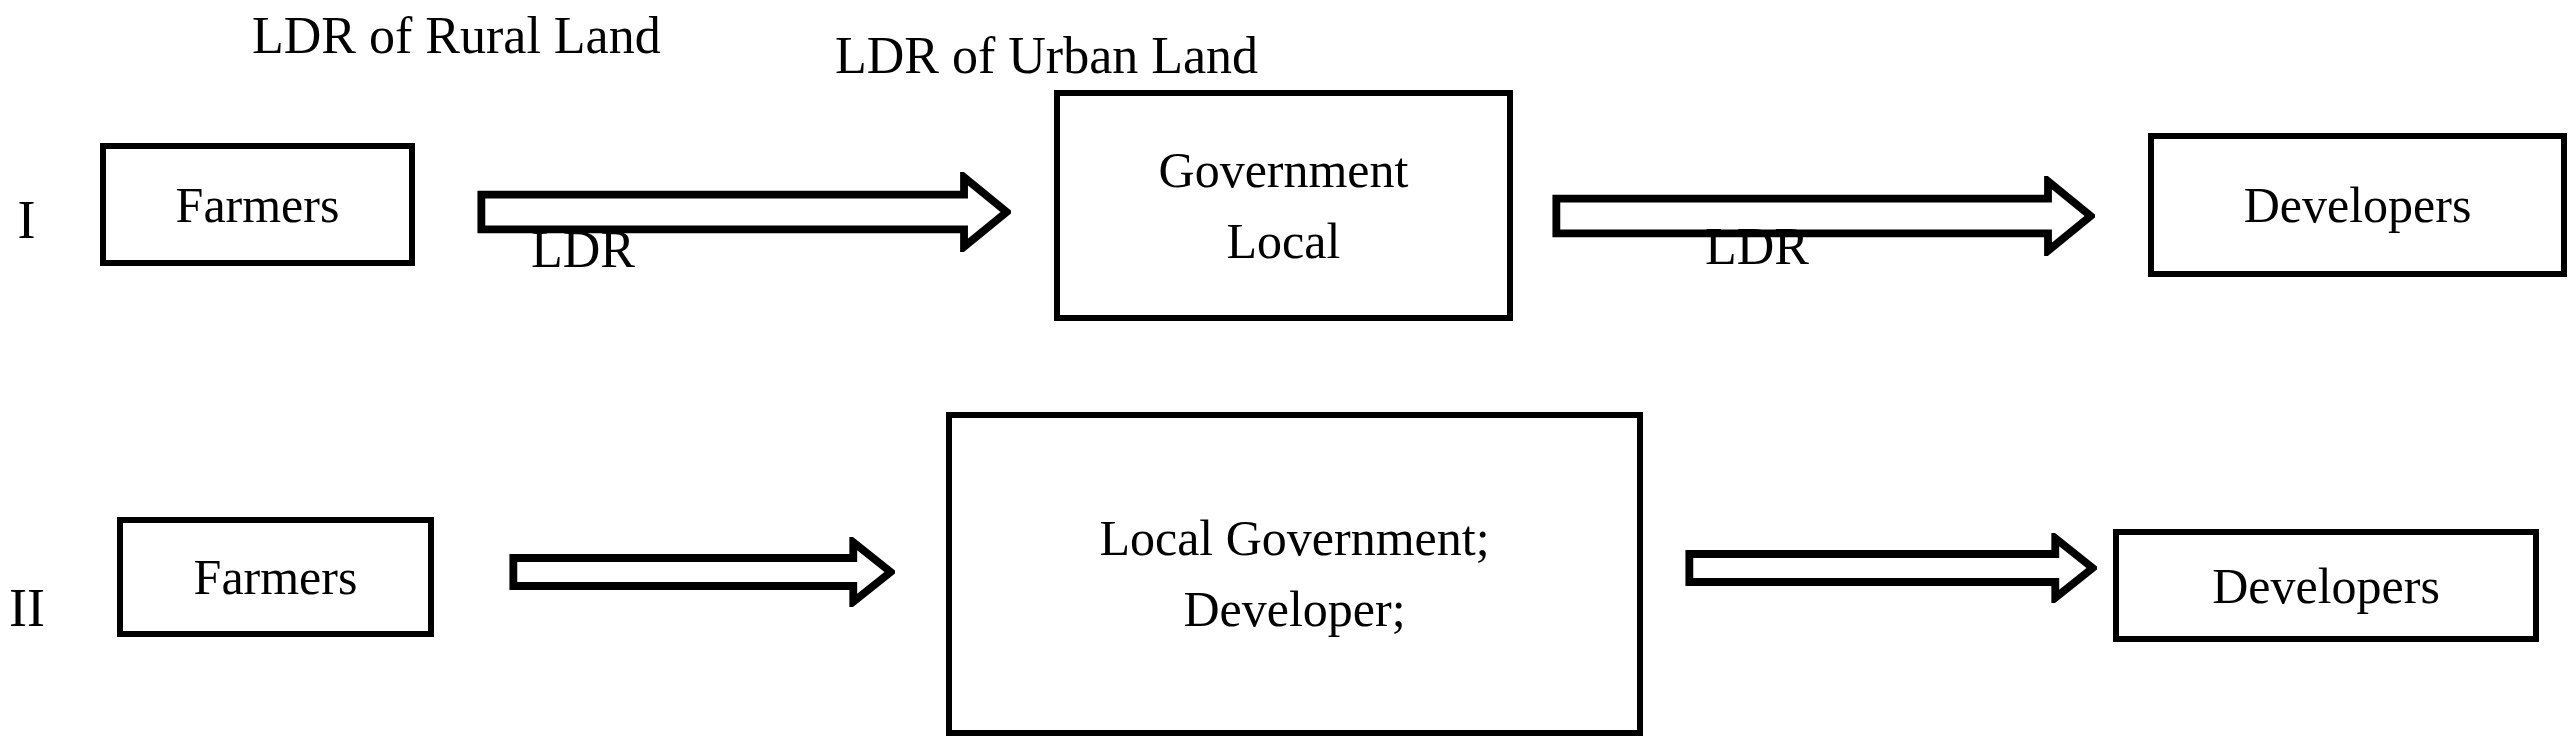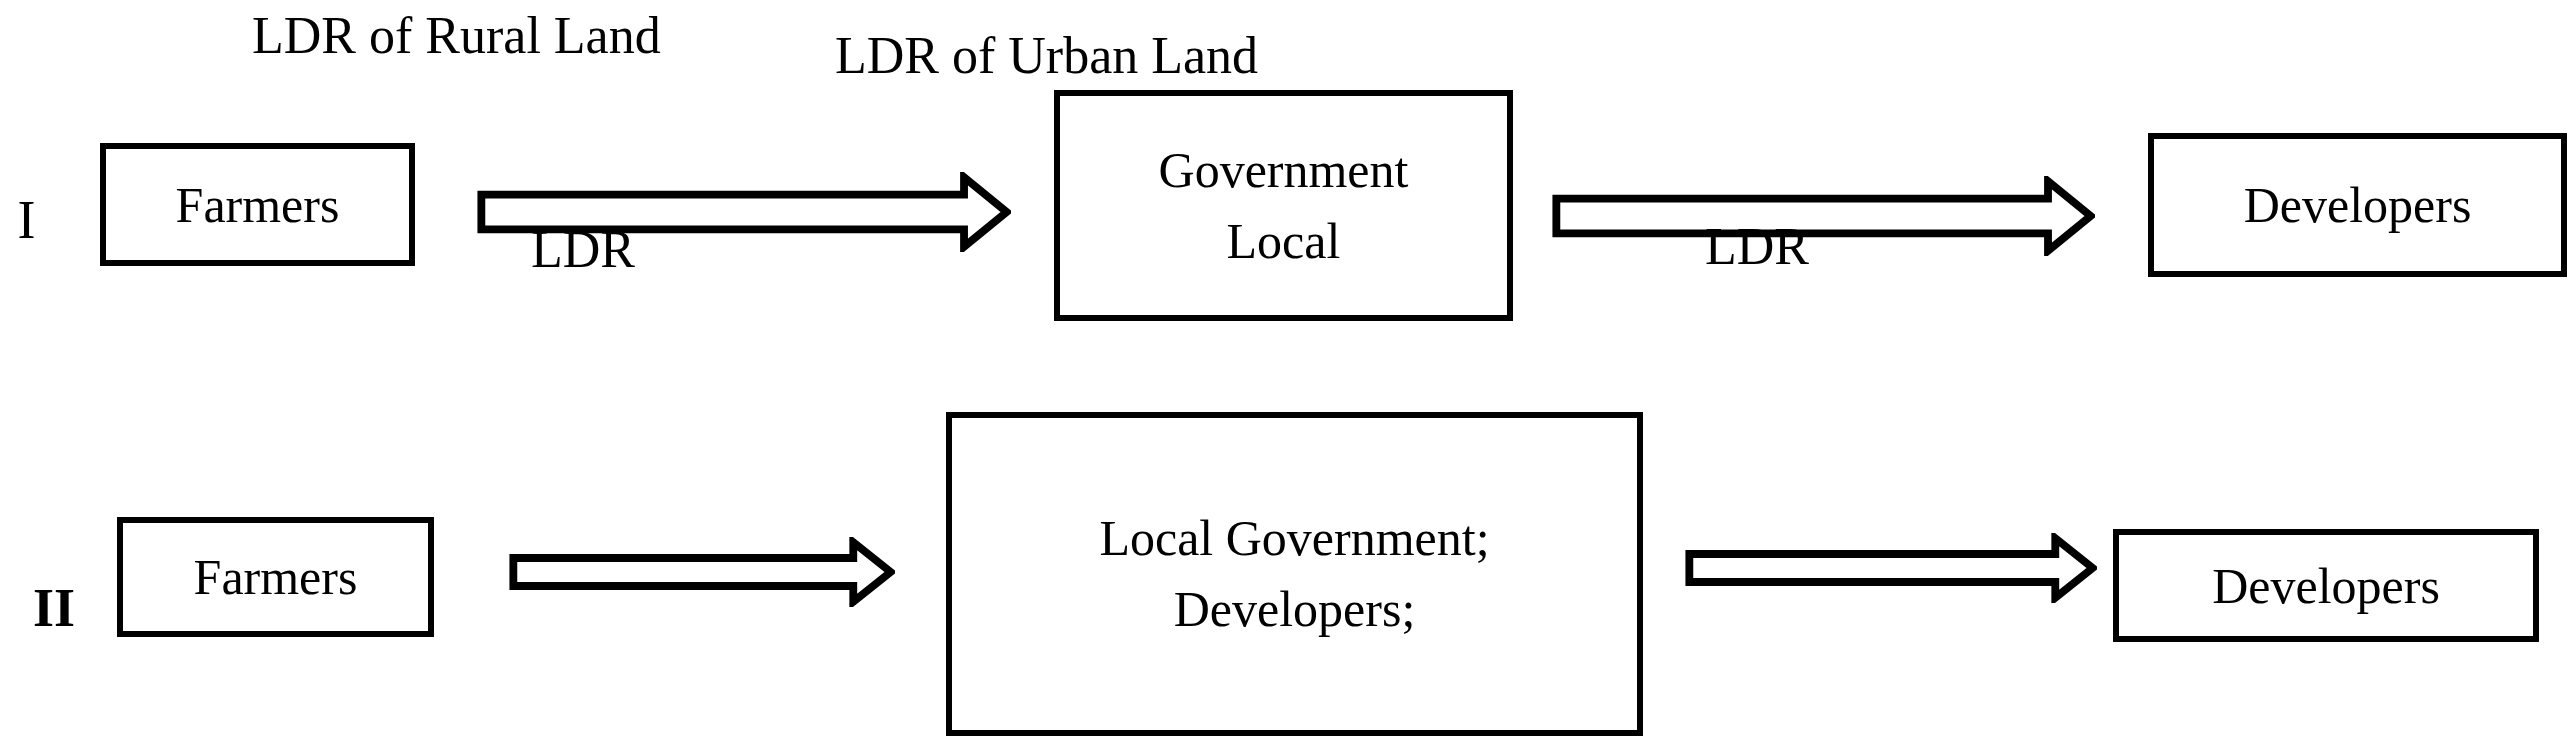--- a/index.html
+++ b/index.html
@@ -91,37 +91,37 @@
   </div>
 
   <svg class="block-arrow" style="left:1552px; top:176px;" width="543" height="80" viewBox="0 0 624 92" preserveAspectRatio="none">
     <polygon points="5,26 570,26 570,6 619,46 570,86 570,66 5,66"></polygon>
   </svg>
 
   <div class="node-box" style="left:2148px; top:133px; width:419px; height:144px;">
     <span class="node-line">Developers</span>
   </div>
 
-  <div class="row-label" style="left:33px; top:581px;font-weight:bold;">II</div>
+  <div class="row-label" style="left:9px; top:581px;">II</div>
 
   <div class="edge-caption" style="left:531px; top:224px; width:296px;">LDR</div>
 
   <div class="edge-caption" style="left:1705px; top:221px; width:296px;">LDR</div>
 
   <div class="node-box" style="left:117px; top:517px; width:317px; height:120px;">
     <span class="node-line">Farmers</span>
   </div>
 
   <svg class="block-arrow" style="left:509px; top:537px;" width="386" height="70" viewBox="0 0 444 80" preserveAspectRatio="none">
     <polygon points="5,24 396,24 396,6 439,40 396,74 396,56 5,56"></polygon>
   </svg>
 
   <div class="node-box multiline" style="left:946px; top:412px; width:697px; height:324px;">
     <span class="node-line">Local Government;</span>
-    <span class="node-line">Developers;</span>
+    <span class="node-line">Developer;</span>
   </div>
 
   <svg class="block-arrow" style="left:1685px; top:533px;" width="412" height="70" viewBox="0 0 474 80" preserveAspectRatio="none">
     <polygon points="5,24 426,24 426,6 469,40 426,74 426,56 5,56"></polygon>
   </svg>
 
   <div class="node-box" style="left:2113px; top:529px; width:426px; height:113px;">
     <span class="node-line">Developers</span>
   </div>
 

